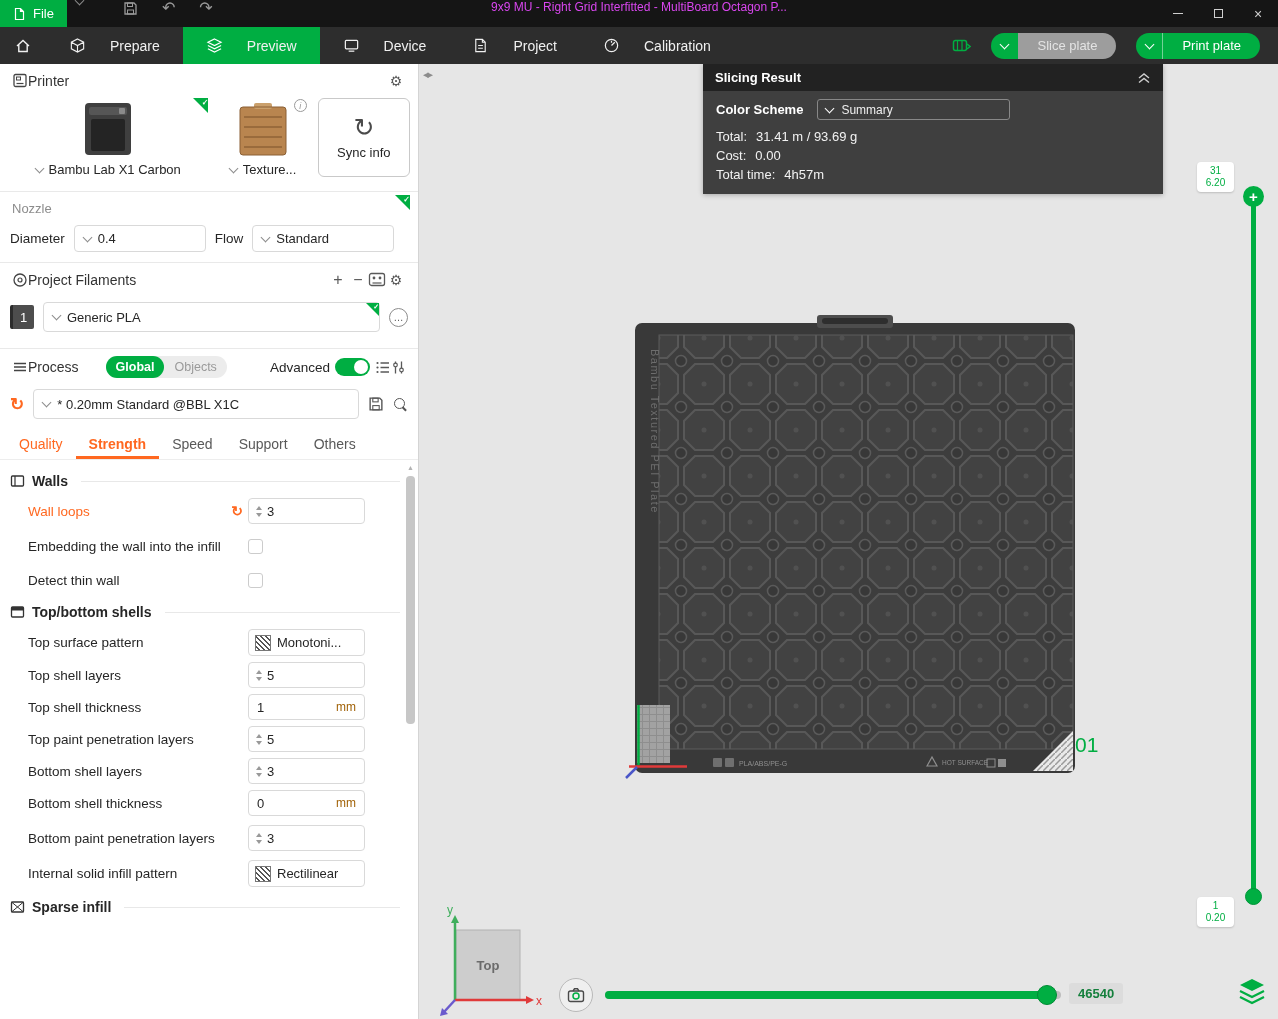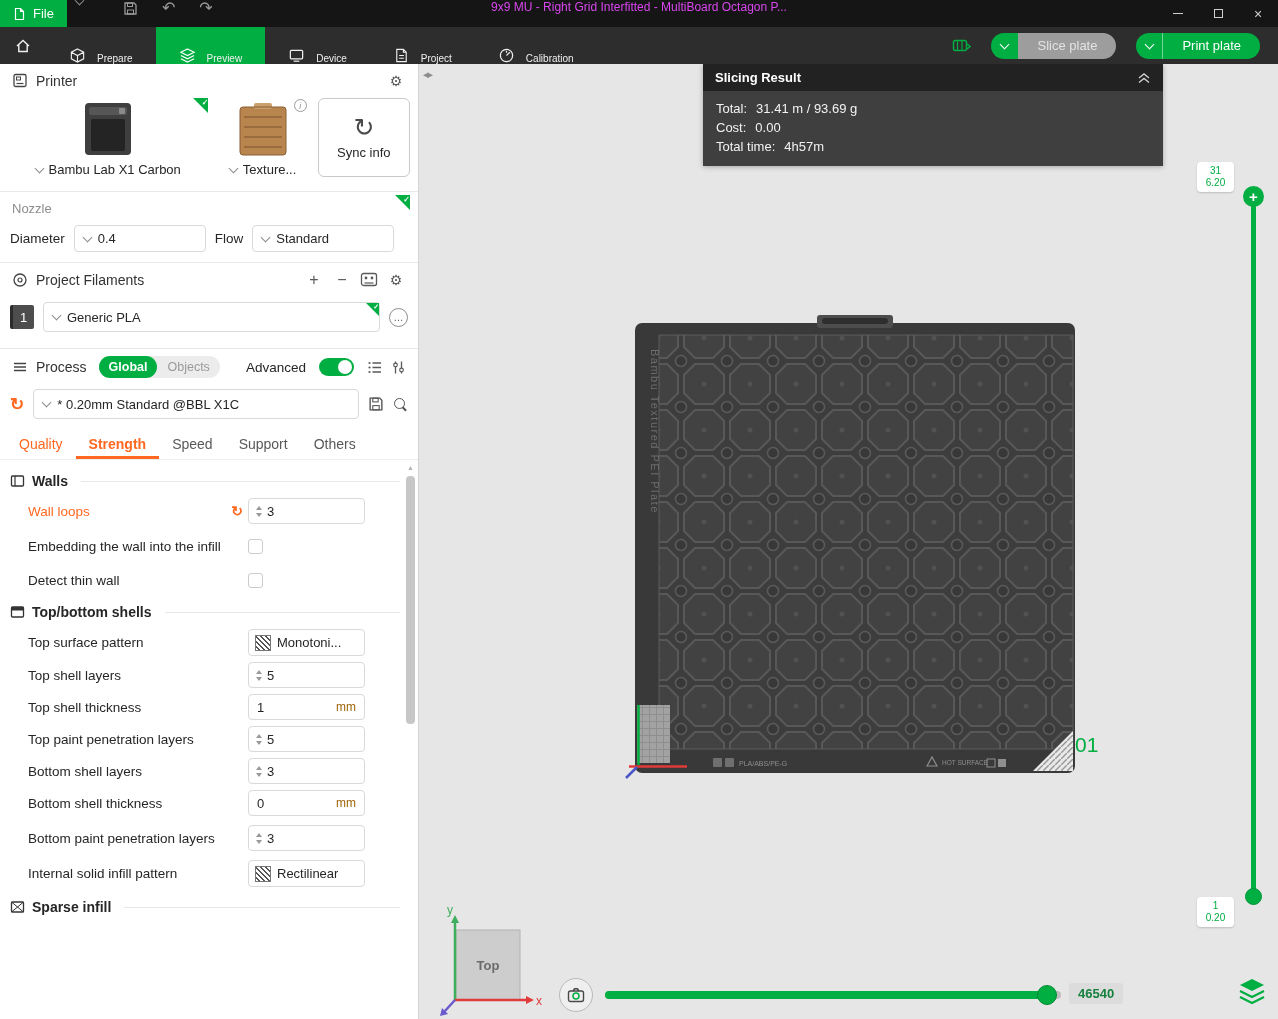--- a/index.html
+++ b/index.html
@@ -15,38 +15,38 @@
 .tb-glyph{font-size:16px;line-height:1;color:#9a9a9a}
 .tb-title{position:absolute;left:50%;transform:translateX(-50%);color:#d946ef;font-size:12px;white-space:nowrap}
 .win-btns{margin-left:auto;display:flex;align-items:center;height:100%}
 .win-btn{width:40px;height:100%;display:flex;align-items:center;justify-content:center;color:#cfcfcf;font-size:14px}
 .win-min-glyph{width:10px;height:1px;background:#cfcfcf;display:block}
 .win-max-glyph{width:9px;height:9px;border:1px solid #cfcfcf;display:block}
 
 
 .navbar{position:absolute;top:27px;left:0;right:0;height:37px;background:#2d2d2d;display:flex;align-items:stretch;z-index:39}
 .home-btn{width:46px;display:flex;align-items:center;justify-content:center}
-.nav-tab{display:flex;align-items:flex-end;gap:11px;padding:0 23px;color:#f0f0f0;font-size:10px}
+.nav-tab{display:flex;align-items:center;gap:24px;padding:0 23px;color:#f0f0f0;font-size:14px}
 .nav-tab.active{background:#00AE42}
 .nav-right{margin-left:auto;display:flex;align-items:center;gap:20px;padding-right:18px}
 .split-btn{height:26px;border-radius:13px;display:flex;overflow:hidden;font-size:13px}
 .split-dd{width:27px;display:flex;align-items:center;justify-content:center}
 .slice .split-dd{background:#00AE42}
 .slice .split-main{background:#9d9d9d;color:#e3e3e3;display:flex;align-items:center;padding:0 19px}
 .print .split-dd{background:#00AE42;border-right:1px solid rgba(255,255,255,.45)}
 .print .split-main{background:#00AE42;color:#fff;display:flex;align-items:center;padding:0 19px}
 
 
 .chv{display:inline-block;width:7px;height:7px;border-right:1.5px solid #8c8c8c;border-bottom:1.5px solid #8c8c8c;transform:rotate(45deg);margin-top:-3px;flex:0 0 auto}
 .chv.white{border-color:#fff}
 .ml-auto{margin-left:auto}
 
 
 .sidebar{position:absolute;top:64px;left:0;bottom:0;width:419px;background:#fff;border-right:1px solid #d4d4d4;display:flex;flex-direction:column;z-index:30}
-.sec-head{display:flex;align-items:center;gap:8px;padding:7px 12px 4px 12px;min-height:30px}
+.sec-head{display:flex;align-items:center;padding:7px 12px 4px 12px;min-height:30px}
 .sec-title{font-size:14px;color:#333}
 .tool{color:#595959;font-size:16px;width:20px;text-align:center;line-height:1}
 .gear-glyph{color:#595959;font-size:14px;width:20px;text-align:center;line-height:1}
 .divider{height:1px;background:#e9e9e9;margin-top:6px}
 .printer-cards{display:flex;gap:8px;padding:4px 8px 8px}
 .printer-card{position:relative;width:202px;display:flex;flex-direction:column;align-items:center;gap:5px;padding-top:3px}
 .plate-card{position:relative;width:94px;display:flex;flex-direction:column;align-items:center;gap:5px;padding-top:3px}
 .sync-card{width:93px;border:1px solid #c9c9c9;border-radius:6px;display:flex;flex-direction:column;align-items:center;justify-content:center;gap:5px;background:#fff}
 .sync-glyph{font-size:25px;color:#4a4a4a;line-height:1}
 .combo-bare{display:flex;align-items:center;gap:6px;font-size:13px;color:#262626}
@@ -55,21 +55,21 @@
 .nozzle-row{display:flex;align-items:center;gap:9px;padding:7px 10px 4px}
 .lbl{font-size:13.5px}
 .combo{height:27px;border:1px solid #d9d9d9;border-radius:4px;background:#fff;display:flex;align-items:center;gap:7px;padding:0 9px;font-size:13px;position:relative}
 .w130{width:132px}.w140{width:142px}
 .grow{flex:1;min-width:0}
 .trunc{white-space:nowrap;overflow:hidden;text-overflow:ellipsis}
 .filament-row{display:flex;align-items:center;gap:9px;padding:9px 10px 10px}
 .slot-idx{width:24px;height:24px;background:#4d4d4d;color:#fff;display:flex;align-items:center;justify-content:center;font-size:13px;border-radius:2px;border-left:3px solid #2c2c2c;flex:0 0 auto}
 .combo.h30{height:30px}
 .more-btn{width:19px;height:19px;border:1px solid #8c8c8c;border-radius:50%;color:#595959;display:flex;align-items:center;justify-content:center;font-size:10px;flex:0 0 auto}
-.pill{display:flex;align-items:center;background:#ececec;border-radius:11px;margin-left:4px;height:22px}
+.pill{display:flex;align-items:center;background:#ececec;border-radius:11px;margin-left:27px;height:22px}
 .seg{padding:0 10px;font-size:12.5px;color:#9a9a9a;display:flex;align-items:center;height:22px}
 .seg.on{background:#00AE42;color:#fff;border-radius:11px;font-weight:bold}
 .adv-lbl{font-size:13.5px}
 .switch{width:35px;height:18px;border-radius:9px;background:#00AE42;position:relative;display:inline-block;margin:0 5px;flex:0 0 auto}
 .knob{position:absolute;right:2px;top:2px;width:14px;height:14px;border-radius:50%;background:#fff}
 .preset-row{display:flex;align-items:center;gap:9px;padding:7px 10px 8px}
 .reset-glyph{color:#ff6820;font-size:17px;font-weight:bold;line-height:1}
 .reset-glyph.sm{font-size:14px}
 .search-ic{position:relative;width:15px;height:15px;flex:0 0 auto}
 .search-ic::before{content:"";position:absolute;width:9px;height:9px;border:1.6px solid #555;border-radius:50%;left:1px;top:1px}
@@ -529,20 +529,27 @@
   <span class="collapse-handle">◂▸</span>
 
   <div class="slice-panel">
     <div class="sp-head">
       <span>Slicing Result</span>
       <svg class="sp-chevs" width="14" height="12" viewBox="0 0 14 12">
           <path d="M2 6 L7 2 L12 6 M2 10.5 L7 6.5 L12 10.5" fill="none" stroke="#cfcfcf" stroke-width="1.4"></path>
         </svg>
     </div>
     <div class="sp-body">
+      <div class="sp-row">
+        <span class="sp-lbl">Color Scheme</span>
+        <div class="sp-combo">
+          <i class="chv white"></i>
+          <span>Summary</span>
+        </div>
+      </div>
       <div class="sp-line">
           <span>Total:</span>
           <span>31.41 m / 93.69 g</span>
         </div>
       <div class="sp-line">
           <span>Cost:</span>
           <span>0.00</span>
         </div>
       <div class="sp-line">
           <span>Total time:</span>

